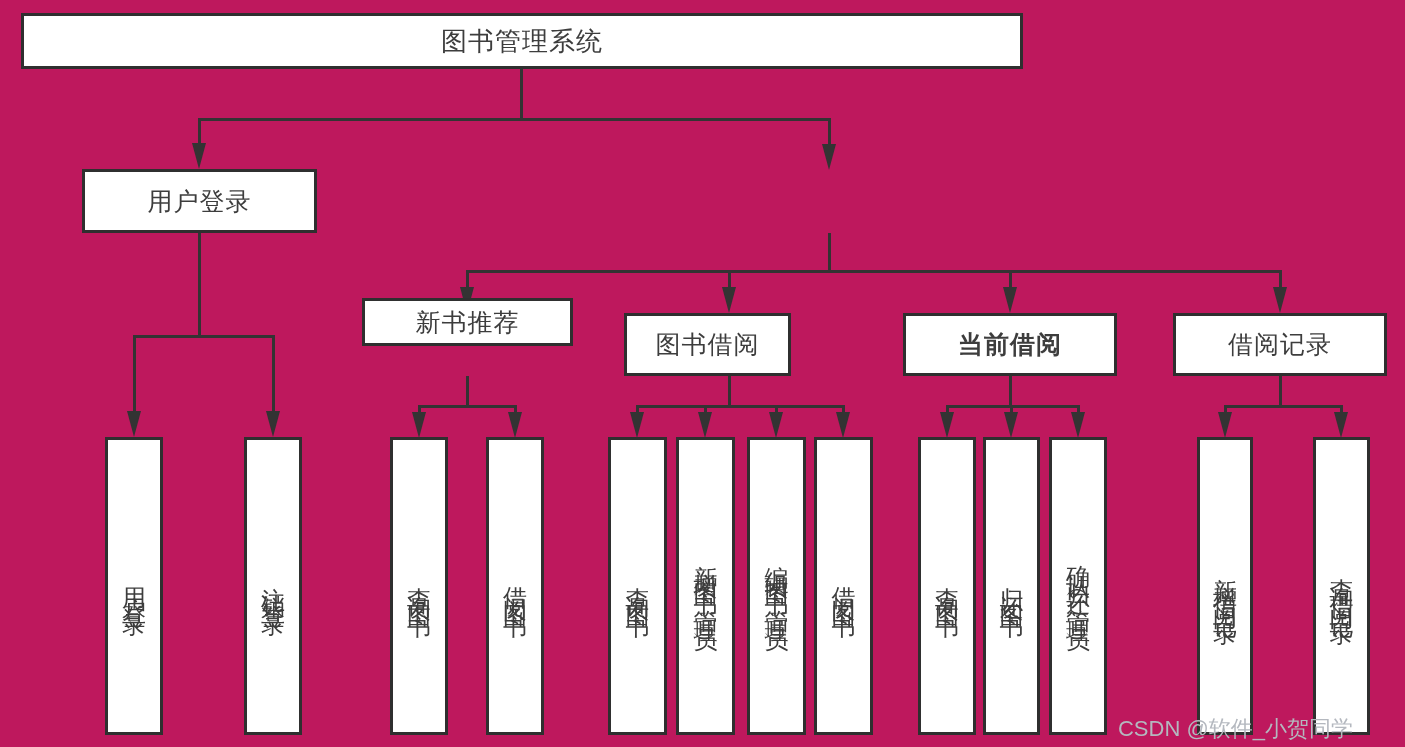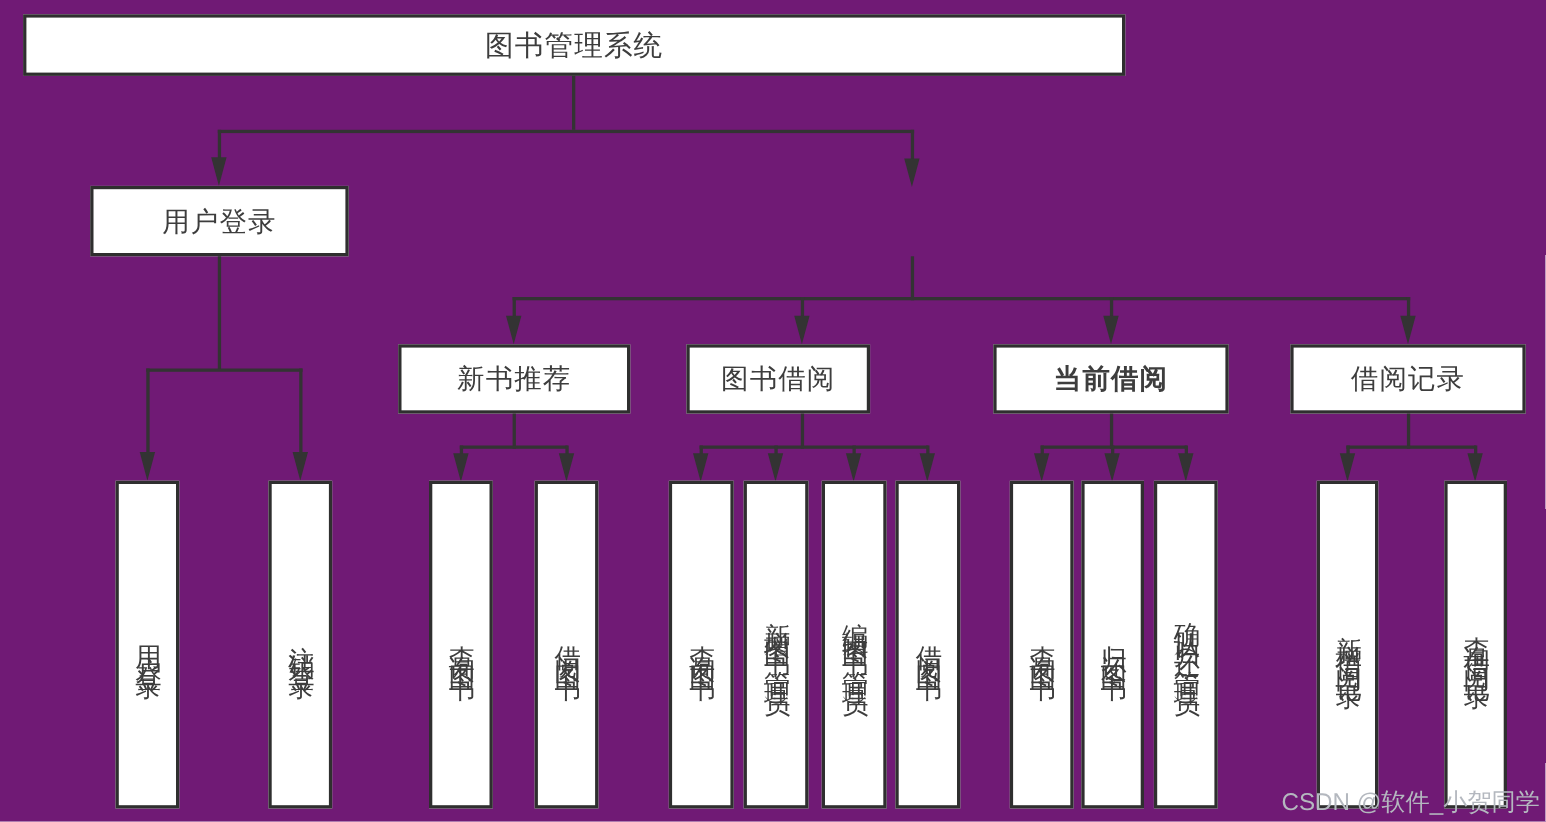--- a/index.html
+++ b/index.html
@@ -1,17 +1,17 @@
 <!DOCTYPE html>
 <html><head>
 <meta charset="utf-8">
 <style>
   html,body{margin:0;padding:0;background:#ffffff;}
   #stage{
-    position:relative;width:1405px;height:747px;background:#701a75;overflow:hidden;
+    position:relative;width:1405px;height:747px;background:#be185d;overflow:hidden;
     font-family:"Liberation Sans","DejaVu Sans",sans-serif;
   }
   .box{
     position:absolute;box-sizing:border-box;background:#ffffff;
     border:3px solid #2f2f2f;
     display:flex;align-items:center;justify-content:center;
     color:#3d3d3d;font-size:25px;letter-spacing:1px;white-space:nowrap;
   }
   .box.root{font-size:26px;}
   .leaf{
@@ -23,21 +23,21 @@
     letter-spacing:9px;line-height:1;
   }
   .vline{position:absolute;width:3px;background:#333333;}
   .hline{position:absolute;height:3px;background:#333333;}
   .arrow{
     position:absolute;width:0;height:0;
     border-left:7px solid transparent;border-right:7px solid transparent;
     border-top:26px solid #333333;
   }
   .watermark{
-    position:absolute;left:1145px;top:714px;width:255px;
+    position:absolute;left:1098px;top:714px;width:255px;
     text-align:right;color:#b4b8bf;font-size:22px;z-index:5;white-space:nowrap;
   }
 </style>
 </head>
 <body>
 
 <div id="stage">
 
   <div class="box root" style="left:21px;top:13px;width:1002px;height:56px;">
     <span>图书管理系统</span>
@@ -65,21 +65,21 @@
   <div class="hline" style="left:466px;top:270px;width:816px;"></div>
   <div class="vline" style="left:466px;top:270px;height:20px;"></div>
   <div class="arrow" style="left:460px;top:287px;"></div>
   <div class="vline" style="left:728px;top:270px;height:20px;"></div>
   <div class="arrow" style="left:722px;top:287px;"></div>
   <div class="vline" style="left:1009px;top:270px;height:20px;"></div>
   <div class="arrow" style="left:1003px;top:287px;"></div>
   <div class="vline" style="left:1279px;top:270px;height:20px;"></div>
   <div class="arrow" style="left:1273px;top:287px;"></div>
 
-  <div class="box" style="left:362px;top:313px;width:211px;height:63px;">
+  <div class="box" style="left:362px;top:298px;width:211px;height:48px;">
     <span>新书推荐</span>
   </div>
   <div class="box" style="left:624px;top:313px;width:167px;height:63px;">
     <span>图书借阅</span>
   </div>
   <div class="box" style="left:903px;top:313px;width:214px;height:63px;font-weight:bold;">
     <span>当前借阅</span>
   </div>
   <div class="box" style="left:1173px;top:313px;width:214px;height:63px;">
     <span>借阅记录</span>

